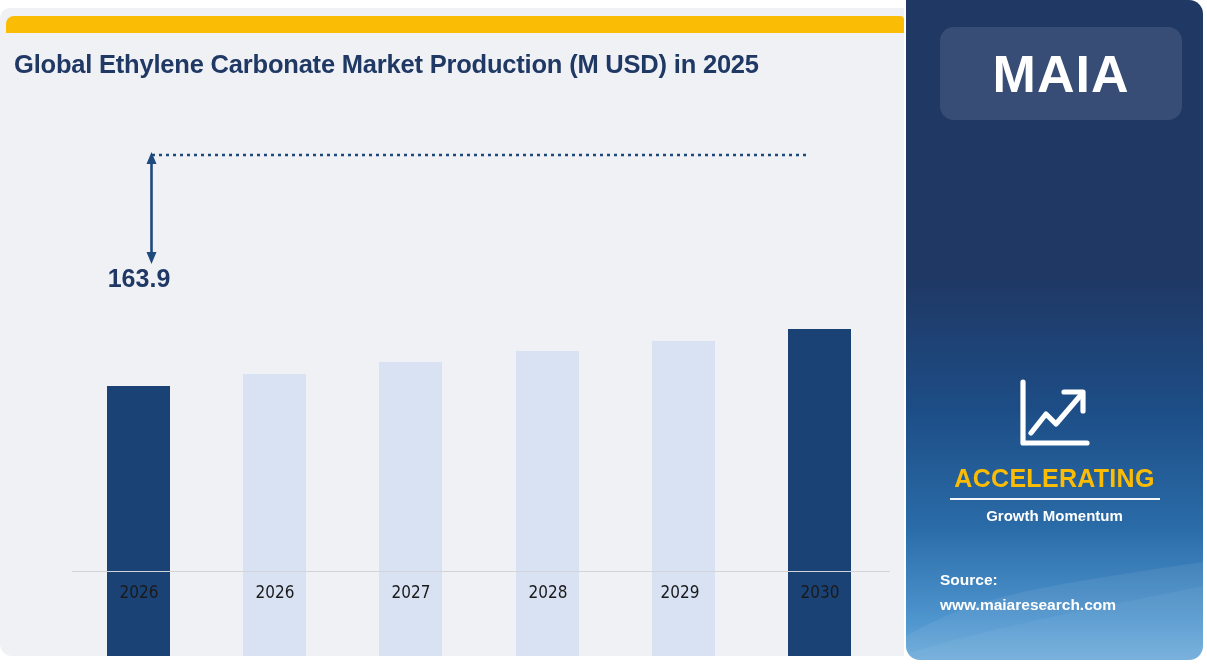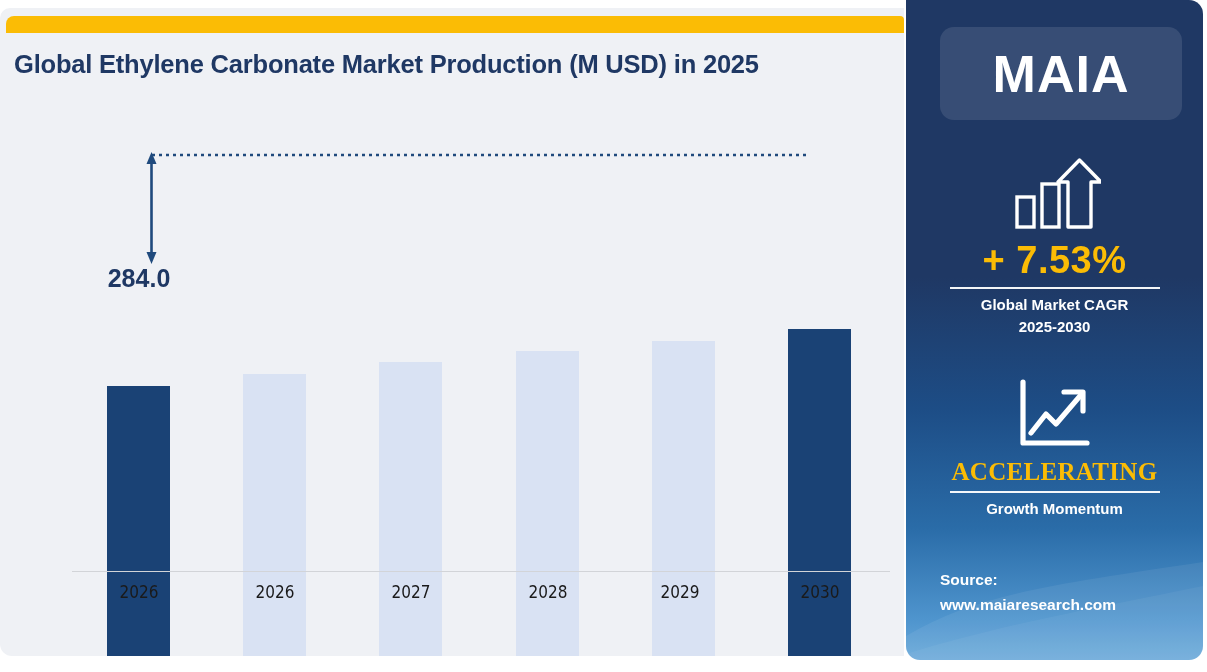--- a/index.html
+++ b/index.html
@@ -170,21 +170,21 @@
     color: #ffffff;
     font-size: 15px;
     font-weight: bold;
     line-height: 1.45;
   }
 
   #cagr-block { top: 155px; }
   #cagr-value { font-size: 38px; margin-top: 6px; letter-spacing: 0.5px; }
 
   #momentum-block { top: 378px; }
-  #momentum-value { font-size: 25px; margin-top: 8px; letter-spacing: 0.3px; font-family: Liberation Serif, serif; }
+  #momentum-value { font-size: 25px; margin-top: 14px; letter-spacing: 0.3px; }
 
   #source {
     position: absolute;
     left: 34px;
     top: 568px;
     width: 250px;
     color: #ffffff;
     font-size: 15.5px;
     font-weight: bold;
     line-height: 1.6;
@@ -220,48 +220,37 @@
       <div class="tick-label" style="left:638px; width:84px;">2029</div>
       <div class="tick-label" style="left:778px; width:84px;">2030</div>
 
       <svg id="annotation-svg" viewBox="0 0 904 648">
         <line x1="152" y1="147" x2="810" y2="147" stroke="#1f4a7d" stroke-width="2.6" stroke-dasharray="3 4" stroke-linecap="butt"></line>
         <line x1="151.5" y1="152" x2="151.5" y2="248" stroke="#1f4a7d" stroke-width="2.6"></line>
         <polygon points="151.5,144 146.5,156 156.5,156" fill="#1f4a7d"></polygon>
         <polygon points="151.5,256 146.5,244 156.5,244" fill="#1f4a7d"></polygon>
       </svg>
 
-      <div id="value-label">284.0</div>
+      <div id="value-label">163.9</div>
     </div>
   </div>
 
   <div id="side-panel">
 
     <svg id="wave1" viewBox="0 0 297 120" preserveAspectRatio="none">
       <path d="M0,96 C70,54 150,44 297,22 L297,120 L0,120 Z" fill="#ffffff" opacity="0.30"></path>
     </svg>
     <svg id="wave2" viewBox="0 0 297 120" preserveAspectRatio="none">
       <path d="M0,114 C90,86 170,72 297,46 L297,120 L0,120 Z" fill="#ffffff" opacity="0.22"></path>
     </svg>
 
     <div id="logo-box">
       <span id="logo-text">MAIA</span>
     </div>
 
-    <div class="stat-block" id="cagr-block">
-      <svg class="stat-icon" width="92" height="78" viewBox="0 0 92 78">
-        <rect x="8" y="42" width="17" height="30" fill="none" stroke="#ffffff" stroke-width="3.4"></rect>
-        <rect x="33" y="29" width="17" height="43" fill="none" stroke="#ffffff" stroke-width="3.4"></rect>
-        <path d="M59,72 L59,27 L49,27 L70.5,5 L92,27 L82,27 L82,72 Z" fill="none" stroke="#ffffff" stroke-width="3.4" stroke-linejoin="round"></path>
-      </svg>
-      <div class="stat-value" id="cagr-value">+ 7.53%</div>
-      <div class="stat-divider"></div>
-      <div class="stat-caption">Global Market CAGR</div>
-      <div class="stat-caption">2025-2030</div>
-    </div>
 
     <div class="stat-block" id="momentum-block">
       <svg class="stat-icon" width="78" height="72" viewBox="0 0 78 72">
         <path d="M7,4 L7,65 L71,65" fill="none" stroke="#ffffff" stroke-width="5.2" stroke-linecap="round" stroke-linejoin="round"></path>
         <path d="M15,55 L30,36 L40,46 L64,18" fill="none" stroke="#ffffff" stroke-width="5.2" stroke-linecap="round" stroke-linejoin="round"></path>
         <path d="M48,14 L67,14 L67,33" fill="none" stroke="#ffffff" stroke-width="5.2" stroke-linecap="round" stroke-linejoin="round"></path>
       </svg>
       <div class="stat-value" id="momentum-value">ACCELERATING</div>
       <div class="stat-divider"></div>
       <div class="stat-caption">Growth Momentum</div>

